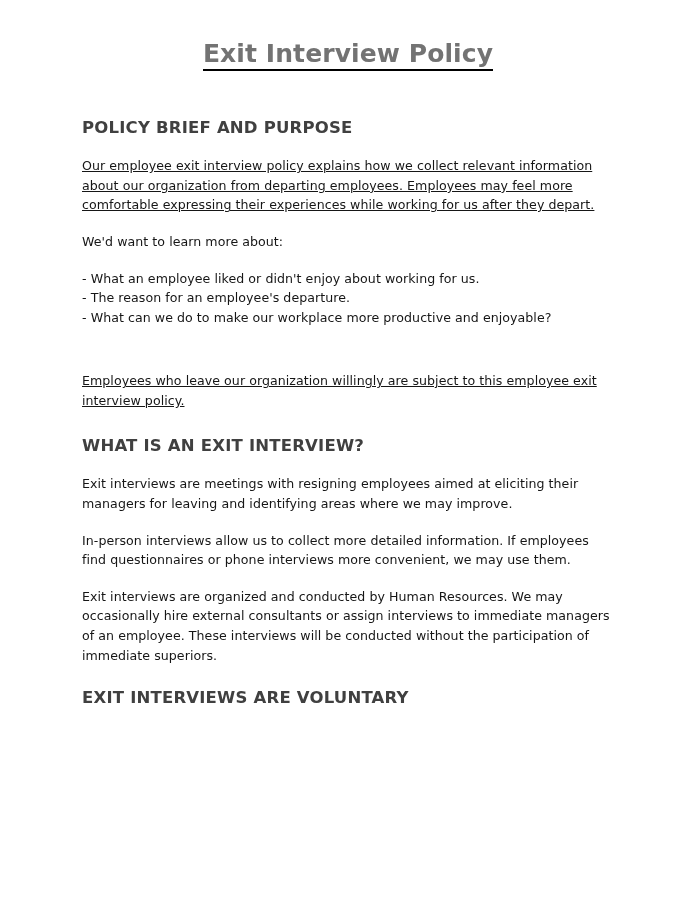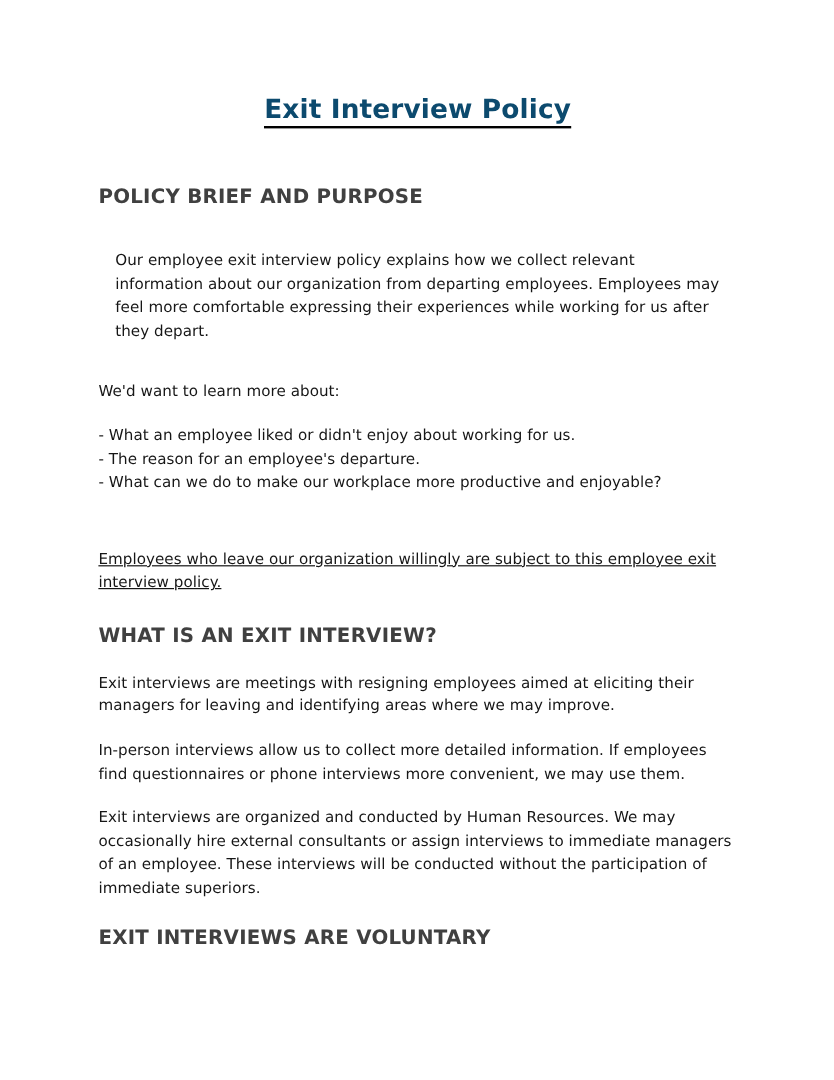--- a/index.html
+++ b/index.html
@@ -27,27 +27,27 @@
   .doc-body {
     position: absolute;
     left: 82px;
     top: 0;
     width: 532px;
   }
 
   
   .doc-title {
     text-align: center;
-    font-size: 22px;
+    font-size: 25px;
     font-weight: bold;
     letter-spacing: 0.1px;
     margin: 0;
-    padding-top: 80px;
+    padding-top: 40px;
     line-height: 1.1;
-    color: #0c4a6e;
+    color: #737373;
   }
   .doc-title .u {
     display: inline-block;
     border-bottom: 2.5px solid #000;
     padding-bottom: 1px;
   }
 
   
   .heading {
     font-size: 16.5px;
@@ -88,21 +88,21 @@
 
 <div class="page">
   <div class="doc-body">
 
     <h1 class="doc-title"><span class="u">Exit Interview Policy</span></h1>
 
     <div class="gap-title-h1"></div>
 
     <div class="heading">POLICY BRIEF AND PURPOSE</div>
     <div class="gap-h-para"></div>
-    <p class="para" style="margin:14px;">Our employee exit interview policy explains how we collect relevant information about our organization from departing employees. Employees may feel more comfortable expressing their experiences while working for us after they depart.</p>
+    <p class="para" style="margin:0;text-decoration:underline;">Our employee exit interview policy explains how we collect relevant information about our organization from departing employees. Employees may feel more comfortable expressing their experiences while working for us after they depart.</p>
     <div class="gap-para-para"></div>
     <p class="para" style="margin:0;">We'd want to learn more about:</p>
     <div class="gap-list"></div>
     <div class="bullets">
       <div class="bullet-line">- What an employee liked or didn't enjoy about working for us.</div>
       <div class="bullet-line">- The reason for an employee's departure.</div>
       <div class="bullet-line">- What can we do to make our workplace more productive and enjoyable?</div>
     </div>
 
     <div class="gap-para-h"></div>

